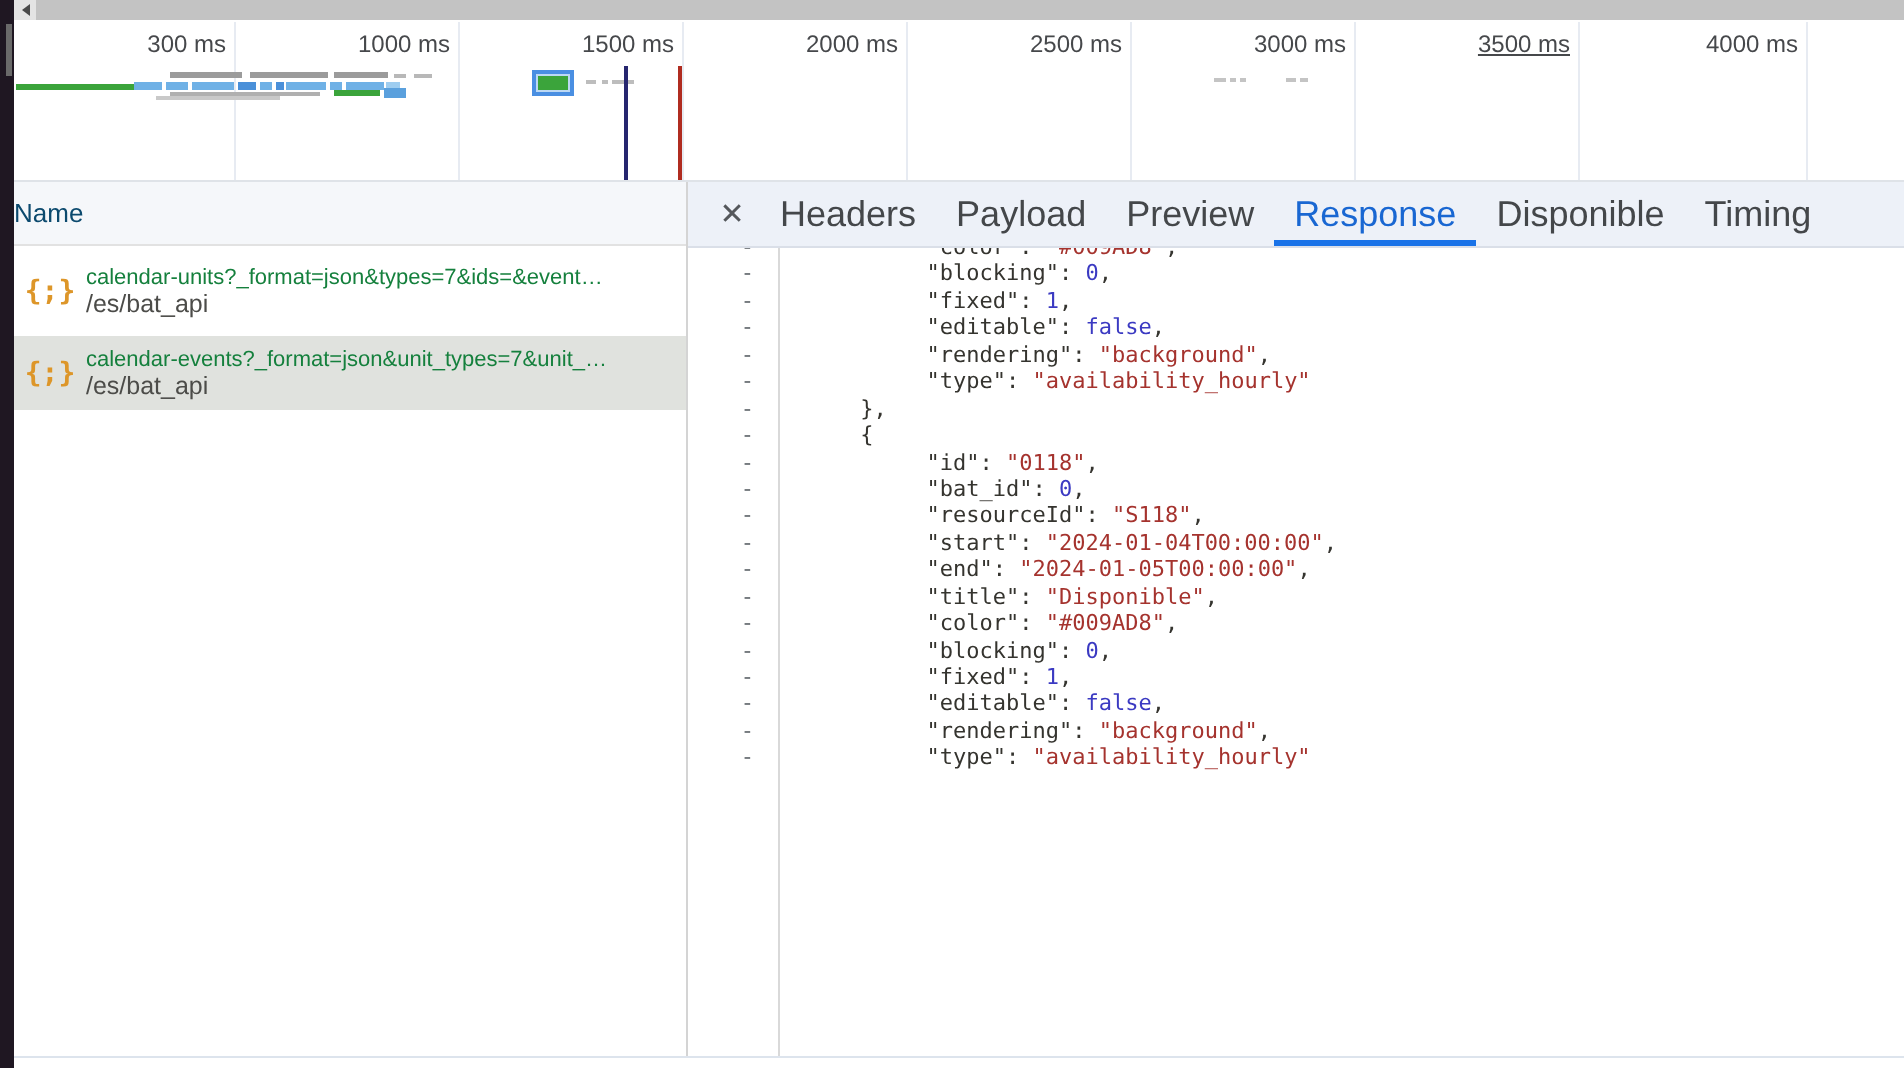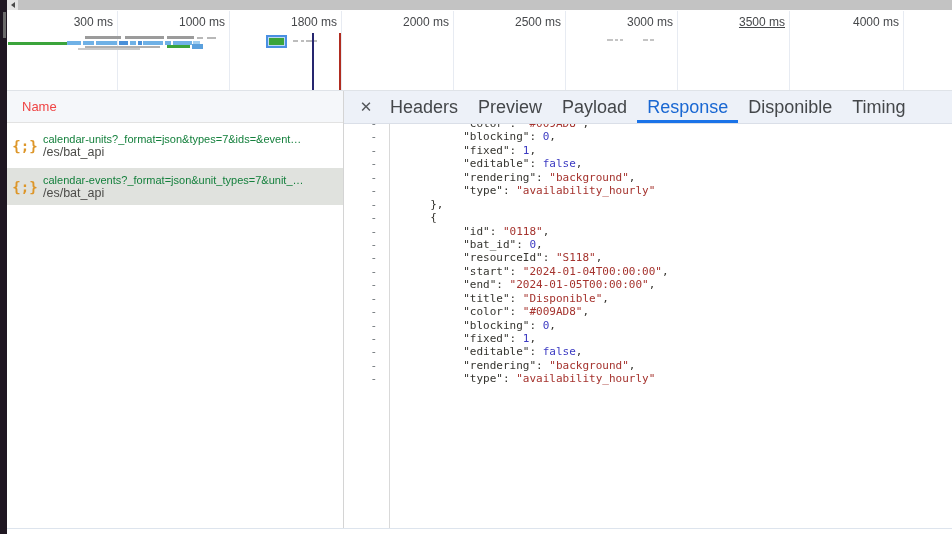--- a/index.html
+++ b/index.html
@@ -20,21 +20,21 @@
   .overview{position:absolute;left:7px;top:11px;right:0;height:79px;background:#fff;border-bottom:1px solid #dfe3e8;}
   .gridline{position:absolute;top:11px;height:79px;width:1px;background:#e7ebf2;}
   .time-label{position:absolute;top:15px;width:70px;text-align:right;font-size:12px;color:#46484b;}
   .wbar{position:absolute;}
   .hl-box{position:absolute;border:2px solid #4a8fe2;background:#bcd8f4;box-sizing:border-box;}
   .hl-green{position:absolute;background:#3ba43b;}
   .vmark{position:absolute;top:33px;height:57px;}
 
   
   .name-panel{position:absolute;left:7px;top:91px;width:336px;height:443px;background:#fff;}
-  .name-header{position:absolute;left:0;top:0;width:100%;height:32px;background:#f5f7fa;border-bottom:1px solid #e2e2e2;box-sizing:border-box;font-size:13px;color:#ef4444;line-height:31px;padding-left:15px;}
+  .name-header{position:absolute;left:0;top:0;width:100%;height:32px;background:#f5f7fa;border-bottom:1px solid #e2e2e2;box-sizing:border-box;font-size:13px;color:#0c4a6e;line-height:31px;padding-left:0;}
   .req-row{position:absolute;left:0;width:100%;display:flex;align-items:center;gap:7px;box-sizing:border-box;padding-left:7px;}
   .req-row.selected{background:#e0e2de;}
   .json-icon{width:22px;min-width:22px;height:20px;color:#dd9629;font-weight:700;font-size:14px;letter-spacing:0px;display:flex;align-items:center;justify-content:center;font-family:"DejaVu Sans Mono",monospace;}
   .req-text{overflow:hidden;}
   .req-name{font-size:11px;color:#15803d;white-space:nowrap;overflow:hidden;width:300px;}
   .req-path{font-size:12.5px;color:#4c4c49;white-space:nowrap;}
 
   
   .v-divider{position:absolute;left:343px;top:91px;width:1px;height:437px;background:#d4d4d4;}
 
@@ -96,22 +96,22 @@
         </div>
       </div>
   </div>
 
   <div class="v-divider"></div>
 
   <div class="detail-tabbar">
     <div class="close-btn">✕</div>
     <div id="tabs" style="display:flex;">
         <div class="tab">Headers</div>
+        <div class="tab">Payload</div>
         <div class="tab">Preview</div>
-        <div class="tab">Payload</div>
         <div class="tab selected">Response</div>
         <div class="tab">Disponible</div>
         <div class="tab">Timing</div>
       </div>
   </div>
 
   <div class="detail-content">
     <div class="code-gutter">
       <div class="gutter-inner" id="gutter-lines">
           <div class="gutter-line">-</div>
@@ -159,21 +159,21 @@
         <div class="code-line"><span>          </span><span class="tok-key">"type"</span><span class="tok-plain">: </span><span class="tok-str">"availability_hourly"</span></div>
       </div>
   </div>
 
   <div class="bottom-border"></div>
 <div class="gridline" style="left: 117px;"></div>
     <div class="time-label" style="left: 43px;">300 ms</div>
     <div class="gridline" style="left: 229px;"></div>
     <div class="time-label" style="left: 155px;">1000 ms</div>
     <div class="gridline" style="left: 341px;"></div>
-    <div class="time-label" style="left: 267px;">1800 ms</div>
+    <div class="time-label" style="left: 267px;">1500 ms</div>
     <div class="gridline" style="left: 453px;"></div>
     <div class="time-label" style="left: 379px;">2000 ms</div>
     <div class="gridline" style="left: 565px;"></div>
     <div class="time-label" style="left: 491px;">2500 ms</div>
     <div class="gridline" style="left: 677px;"></div>
     <div class="time-label" style="left: 603px; text-align: right;">3000 ms</div>
     <div class="gridline" style="left: 789px;"></div>
     <div class="time-label" style="left: 715px; text-decoration: underline;">3500 ms</div>
     <div class="gridline" style="left: 903px;"></div>
     <div class="time-label" style="left: 829px;">4000 ms</div>

